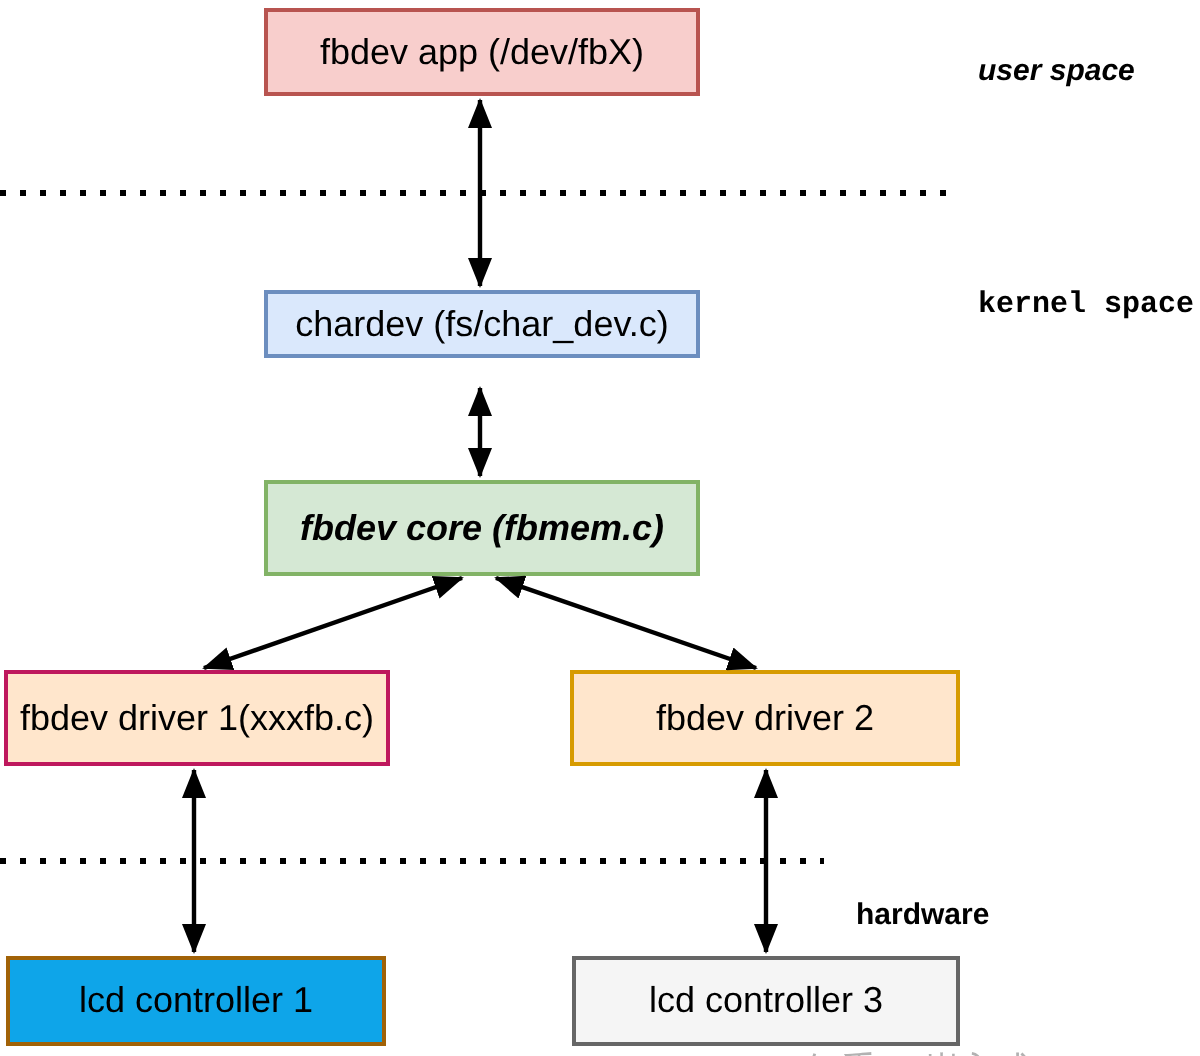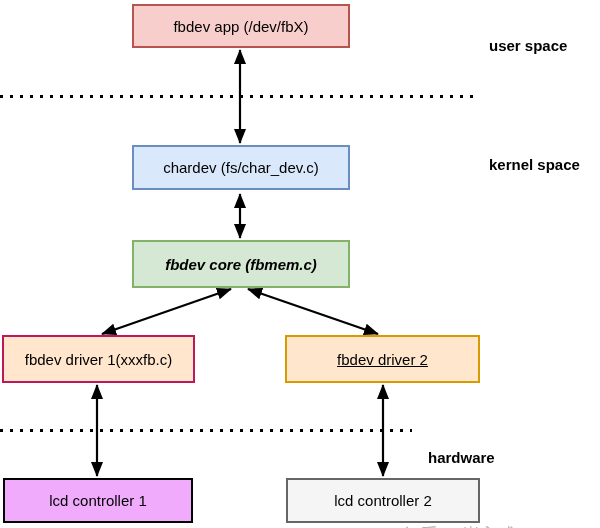--- a/index.html
+++ b/index.html
@@ -10,48 +10,48 @@
     background: #ffffff;
     font-family: "Liberation Sans", sans-serif;
     overflow: hidden;
   }
   .node {
     position: absolute;
     display: flex;
     align-items: center;
     justify-content: center;
     box-sizing: border-box;
-    font-size: 15px;
+    font-size: 18px;
     color: #000000;
     text-align: center;
     white-space: nowrap;
   }
   .node-app     { left:132px; top:4px;   width:218px; height:44px; background:#f8cecc; border:2px solid #b85450; }
-  .node-chardev { left:132px; top:145px; width:218px; height:45px; background:#dae8fc; border:2px solid #6c8ebf; }
+  .node-chardev { left:132px; top:145px; width:218px; height:34px; background:#dae8fc; border:2px solid #6c8ebf; }
   .node-core    { left:132px; top:240px; width:218px; height:48px; background:#d5e8d4; border:2px solid #82b366; font-weight:bold;font-style:italic; }
   .node-drv1    { left:2px;   top:335px; width:193px; height:48px; background:#ffe6cc; border:2px solid #be185d; }
-  .node-drv2    { left:285px; top:335px; width:195px; height:48px; background:#ffe6cc; border:2px solid #d79b00;text-decoration:underline; }
-  .node-lcd1    { left:3px;   top:478px; width:190px; height:45px; background:#f0abfc; border:2px solid #000000; }
+  .node-drv2    { left:285px; top:335px; width:195px; height:48px; background:#ffe6cc; border:2px solid #d79b00; }
+  .node-lcd1    { left:3px;   top:478px; width:190px; height:45px; background:#0ea5e9; border:2px solid #a16207; }
   .node-lcd2    { left:286px; top:478px; width:194px; height:45px; background:#f5f5f5; border:2px solid #666666; }
   .boundary {
     position: absolute;
     height: 3px;
     background: repeating-linear-gradient(to right, #000000 0 3px, transparent 3px 10px);
   }
   .boundary-top    { left:0; top:95px;  width:473px; }
   .boundary-bottom { left:0; top:429px; width:412px; }
   .region-label {
     position: absolute;
     font-size: 15px;
     font-weight: bold;
     color: #000000;
     white-space: nowrap;
   }
-  .label-user   { left:489px; top:37px; }
-  .label-kernel { left:489px; top:156px; }
+  .label-user   { left:489px; top:27px;font-style:italic; }
+  .label-kernel { left:489px; top:144px;font-family:Liberation Mono, monospace; }
   .label-hw     { left:428px; top:449px; }
   #arrows {
     position: absolute;
     left: 0; top: 0;
     width: 600px; height: 528px;
     pointer-events: none;
   }
   #arrows line { stroke:#000000; stroke-width:2.2; }
   .watermark {
     position: absolute;
@@ -89,21 +89,21 @@
   <div class="node node-drv1">
     <span>fbdev driver 1(xxxfb.c)</span>
   </div>
   <div class="node node-drv2">
     <span>fbdev driver 2</span>
   </div>
   <div class="node node-lcd1">
     <span>lcd controller 1</span>
   </div>
   <div class="node node-lcd2">
-    <span>lcd controller 2</span>
+    <span>lcd controller 3</span>
   </div>
 
   <svg id="arrows" viewBox="0 0 600 528" xmlns="http://www.w3.org/2000/svg">
     <defs>
       <marker id="ah" markerUnits="userSpaceOnUse" markerWidth="16" markerHeight="12" refX="14" refY="6" orient="auto-start-reverse">
         <path d="M0,0 L15,6 L0,12 Z" fill="#000000"></path>
       </marker>
     </defs>
     <line x1="240" y1="50" x2="240" y2="143" marker-start="url(#ah)" marker-end="url(#ah)"></line>
     <line x1="240" y1="194" x2="240" y2="238" marker-start="url(#ah)" marker-end="url(#ah)"></line>

